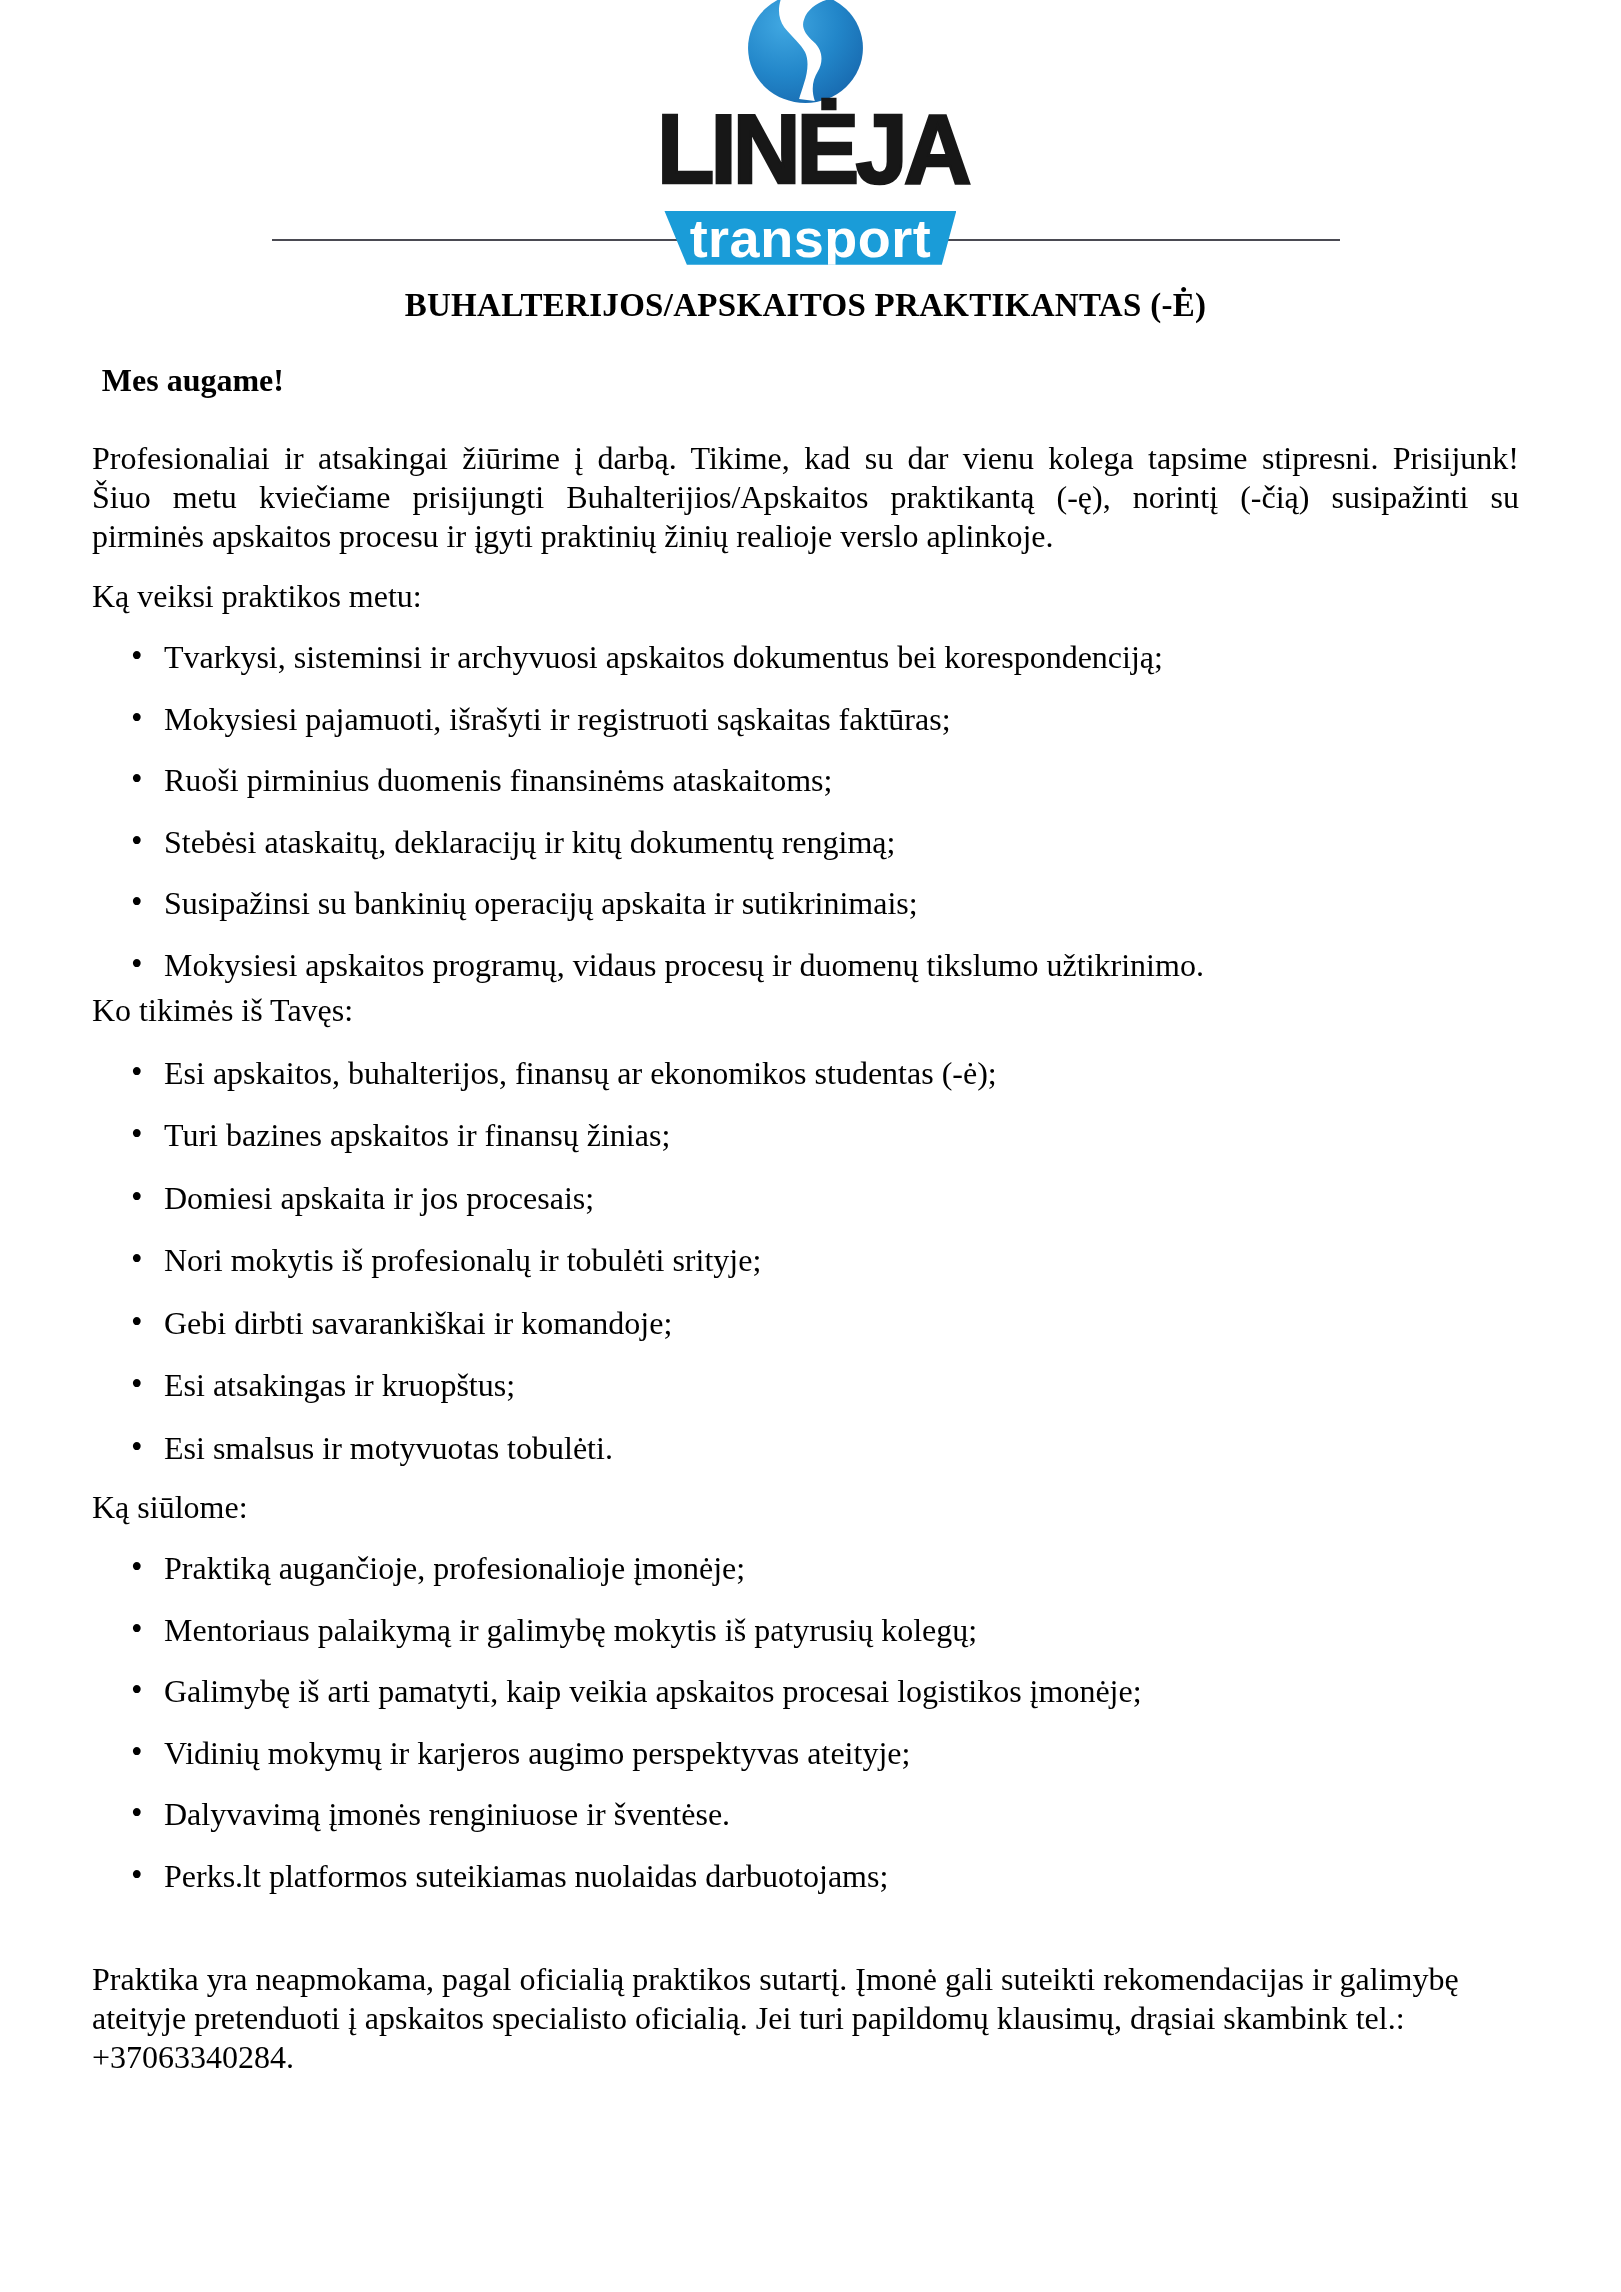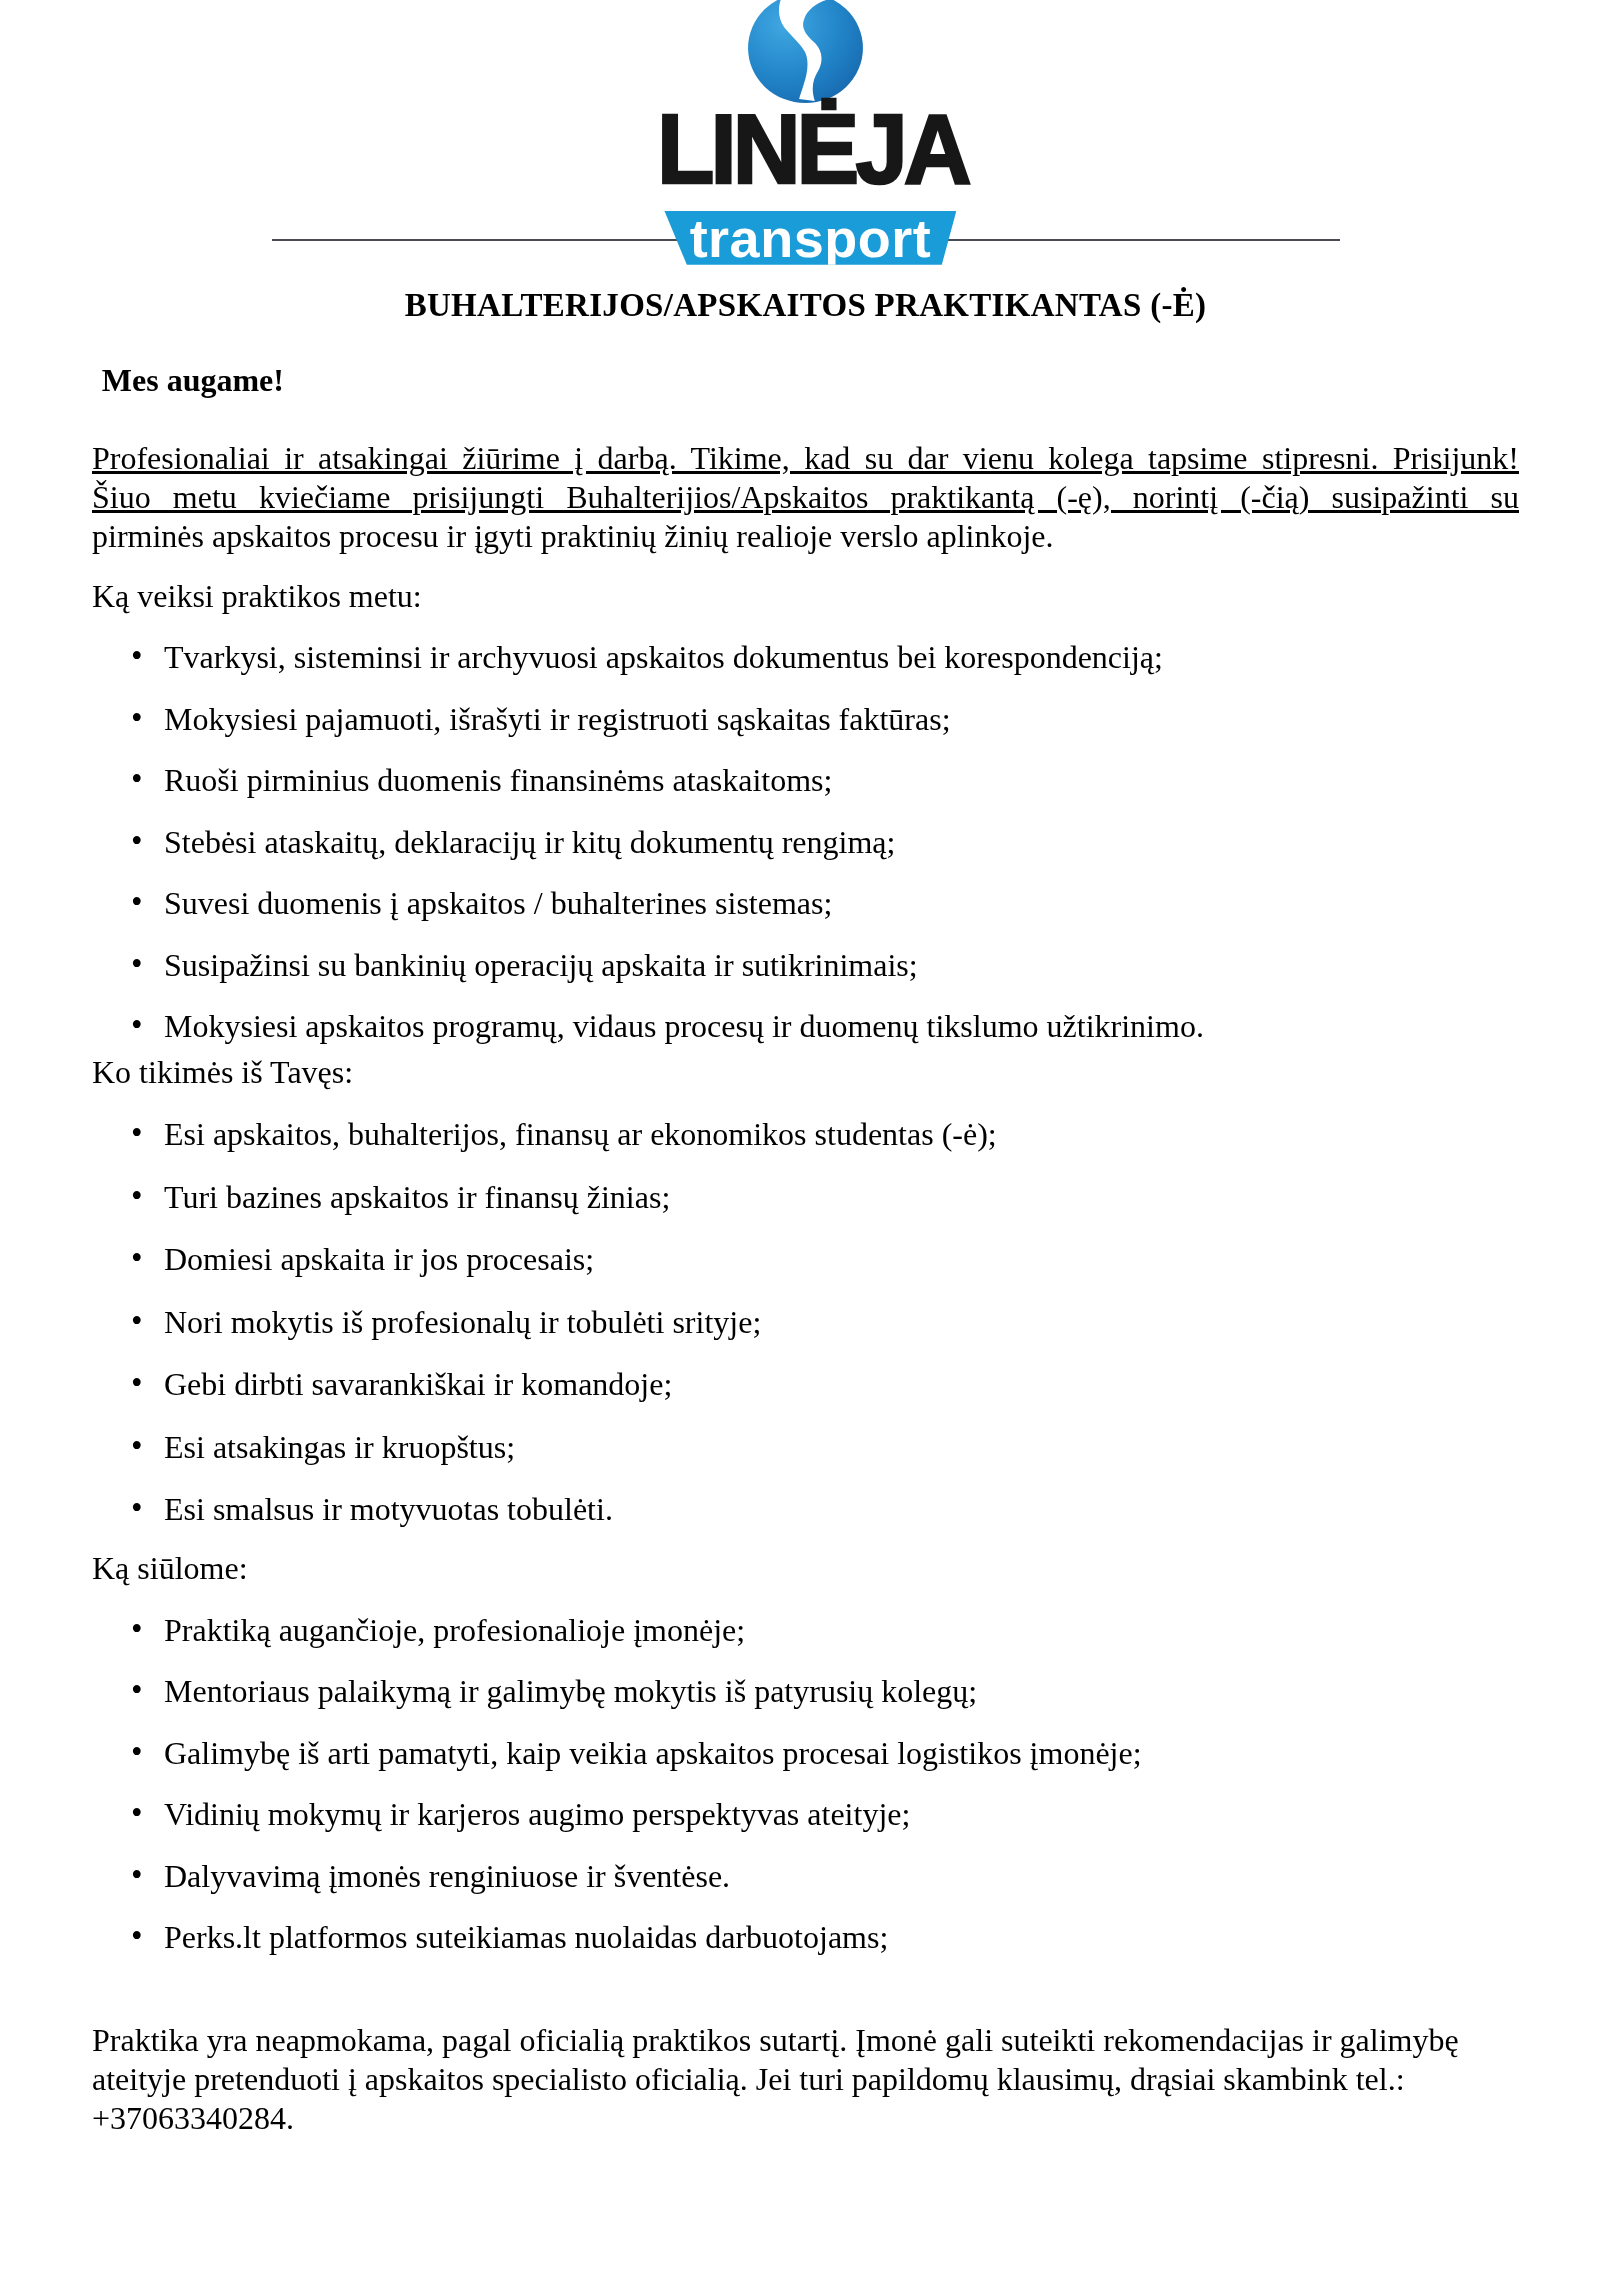--- a/index.html
+++ b/index.html
@@ -60,21 +60,21 @@
     text-align:center;
     font-weight:700;font-size:33px;line-height:39px;
     letter-spacing:0.3px;
   }
   .greeting{
     margin-top:36px;
     font-weight:700;
     padding-left:9.8px;
   }
   .intro{margin-top:39px;}
-  .jline{text-align:justify;text-align-last:justify;text-decoration:underline;}
+  .jline{text-align:justify;text-align-last:justify;}
   .section-heading{
     font-weight:400;font-size:32px;line-height:39px;
     margin:0;
   }
   .h-1{margin-top:20.6px;}
   .h-2{margin-top:6.9px;}
   .h-3{margin-top:19.6px;}
   ul.bullets{
     list-style:none;margin:0;padding:0;
   }
@@ -135,21 +135,20 @@
     <div class="jline">Šiuo metu kviečiame prisijungti Buhalterijios/Apskaitos praktikantą (-ę), norintį (-čią) susipažinti su</div>
     <div>pirminės apskaitos procesu ir įgyti praktinių žinių realioje verslo aplinkoje.</div>
   </div>
 
   <h2 class="section-heading h-1">Ką veiksi praktikos metu:</h2>
   <ul class="bullets m-1">
     <li>Tvarkysi, sisteminsi ir archyvuosi apskaitos dokumentus bei korespondenciją;</li>
     <li>Mokysiesi pajamuoti, išrašyti ir registruoti sąskaitas faktūras;</li>
     <li>Ruoši pirminius duomenis finansinėms ataskaitoms;</li>
     <li>Stebėsi ataskaitų, deklaracijų ir kitų dokumentų rengimą;</li>
-    <li>Suvesi duomenis į apskaitos / buhalterines sistemas;</li>
     <li>Susipažinsi su bankinių operacijų apskaita ir sutikrinimais;</li>
     <li>Mokysiesi apskaitos programų, vidaus procesų ir duomenų tikslumo užtikrinimo.</li>
   </ul>
 
   <h2 class="section-heading h-2">Ko tikimės iš Tavęs:</h2>
   <ul class="bullets m-2">
     <li>Esi apskaitos, buhalterijos, finansų ar ekonomikos studentas (-ė);</li>
     <li>Turi bazines apskaitos ir finansų žinias;</li>
     <li>Domiesi apskaita ir jos procesais;</li>
     <li>Nori mokytis iš profesionalų ir tobulėti srityje;</li>

